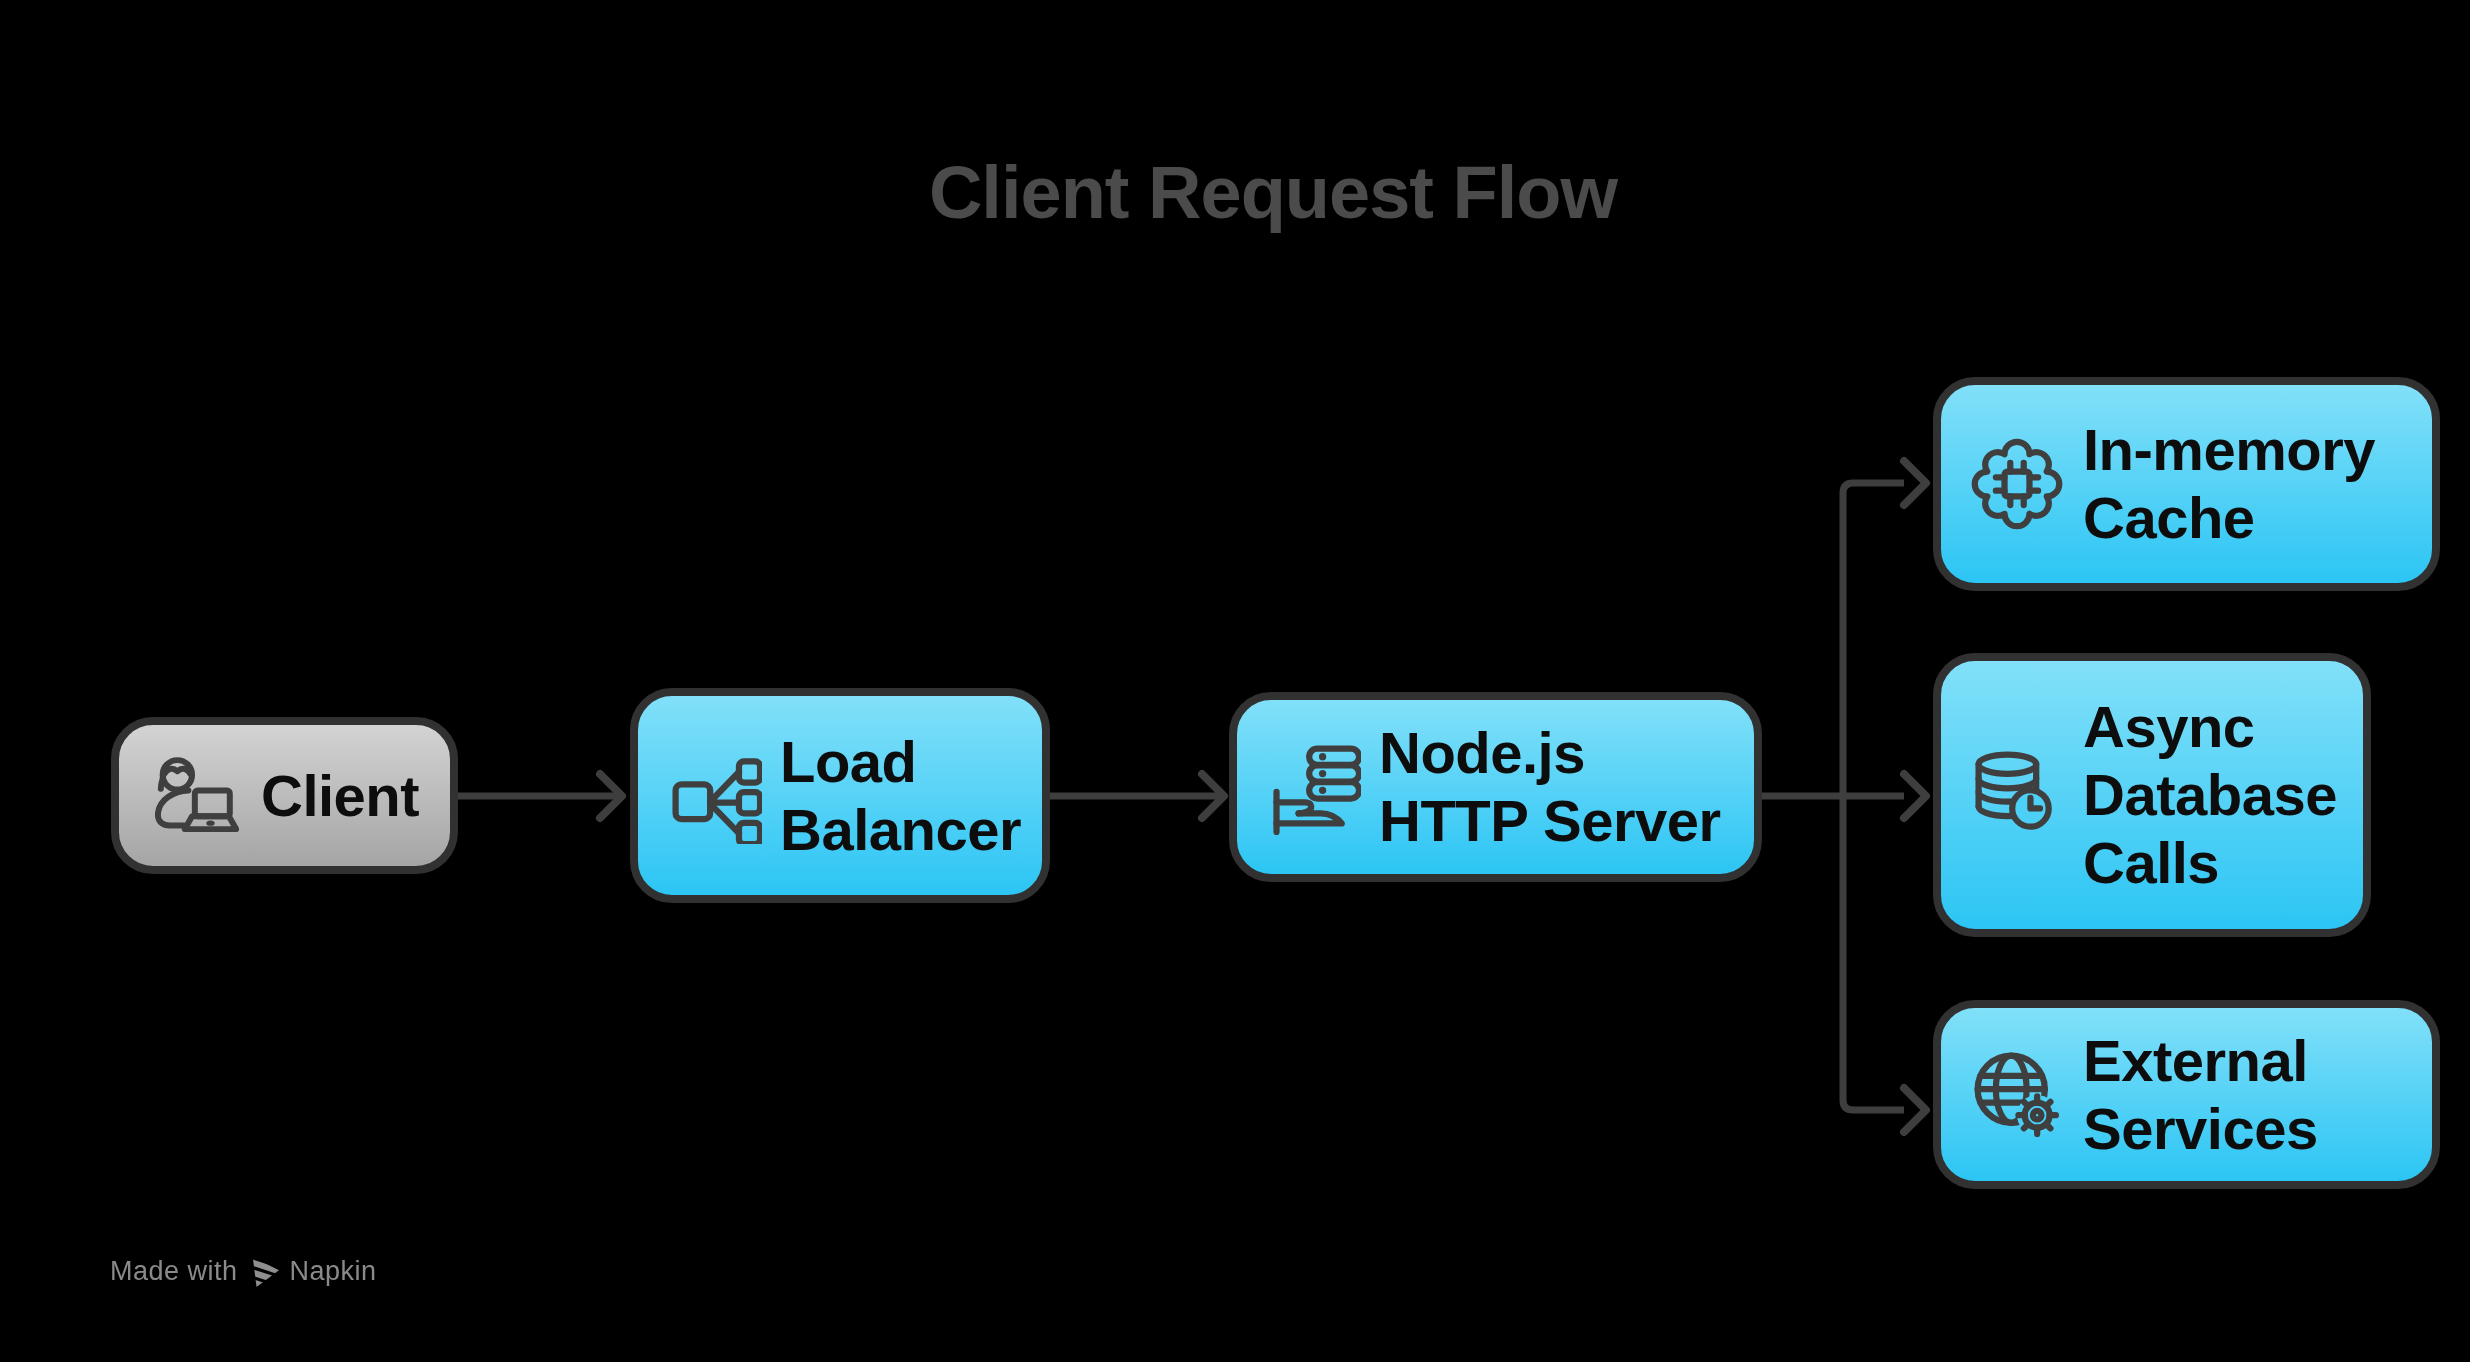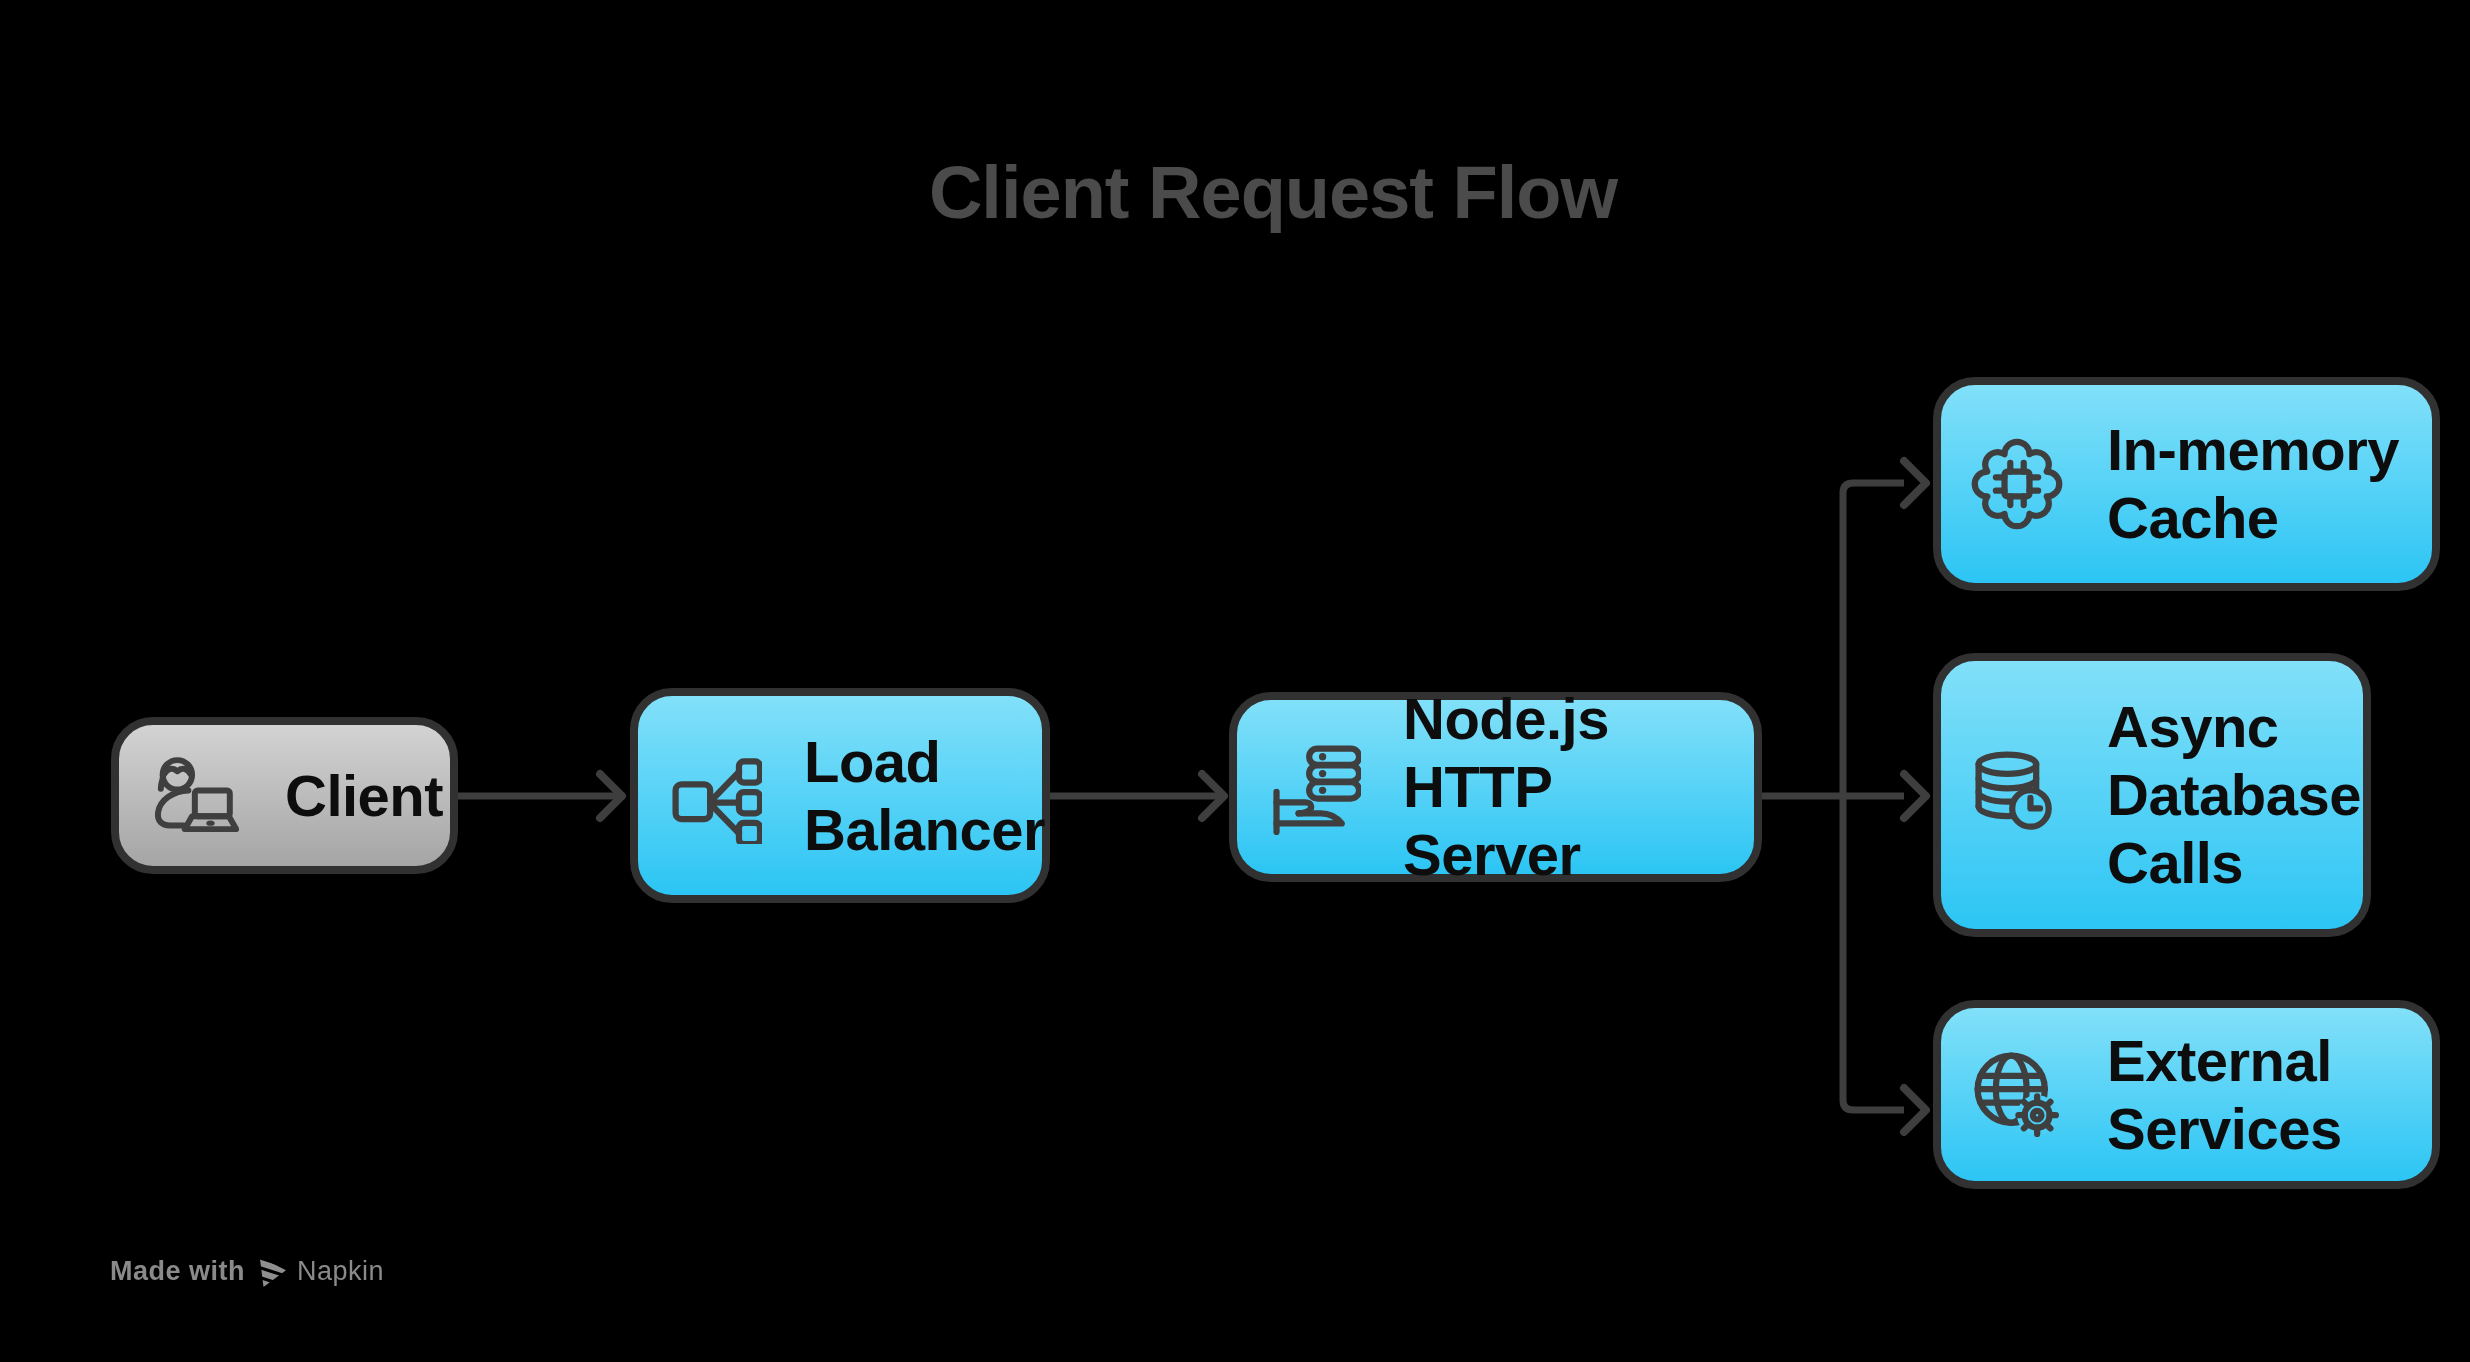--- a/index.html
+++ b/index.html
@@ -26,41 +26,40 @@
   }
   .connectors{position:absolute;left:0;top:0;z-index:1;}
   .connectors path{fill:none;stroke:var(--connector);}
   .connectors .line{stroke-width:7px;}
   .connectors .head{stroke-width:8px;stroke-linecap:round;stroke-linejoin:round;}
   .node{
     position:absolute;z-index:2;box-sizing:border-box;
     display:flex;align-items:center;
     border:8px solid var(--node_border);border-radius:42px;
     background:linear-gradient(180deg,var(--node_fill_top),var(--node_fill_bottom));
-    padding-left:24px;
   }
   .node.gray{background:linear-gradient(180deg,var(--client_fill_top),var(--client_fill_bottom));}
   .node .icon{
     position:absolute;left:28px;top:50%;transform:translateY(-50%);
     width:96px;height:96px;display:block;
   }
   .node .icon svg{display:block;width:100%;height:100%;}
   .ic{fill:none;stroke:var(--icon_stroke);stroke-width:6.5;stroke-linecap:round;stroke-linejoin:round;}
   .icfill{fill:var(--icon_stroke);stroke:none;}
   .node .label{
     margin-left:142px;margin-right:12px;
     font-size:58px;line-height:1.17;font-weight:700;letter-spacing:-0.5px;
     color:var(--label_text);white-space:pre-line;
   }
   .watermark{
     position:absolute;left:72px;top:1256px;z-index:2;
     display:flex;align-items:center;gap:11px;
     font-size:27px;color:var(--watermark_text);
   }
-  .watermark .made{font-weight:700;letter-spacing:0.5px;}
+  .watermark .made{font-weight:400;letter-spacing:0.5px;}
   .watermark .brand{font-weight:400;letter-spacing:0.5px;}
   .watermark svg{display:block;}
 </style>
 </head>
 <body>
 
 <div id="canvas">
 
   <h1 class="title">Client Request Flow</h1>
 

